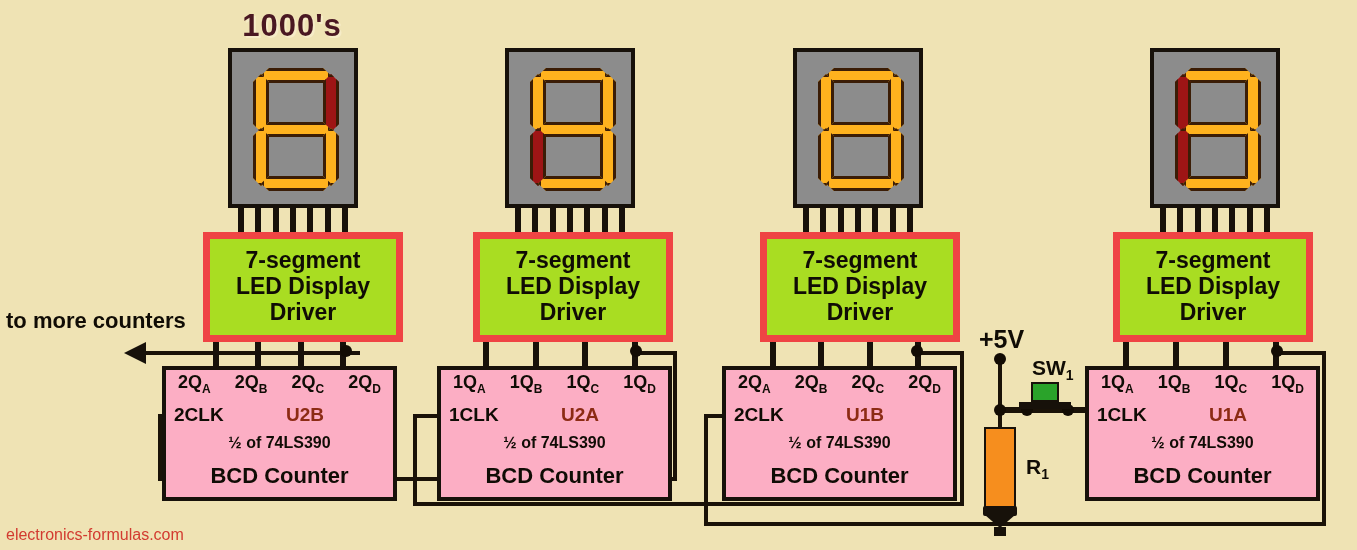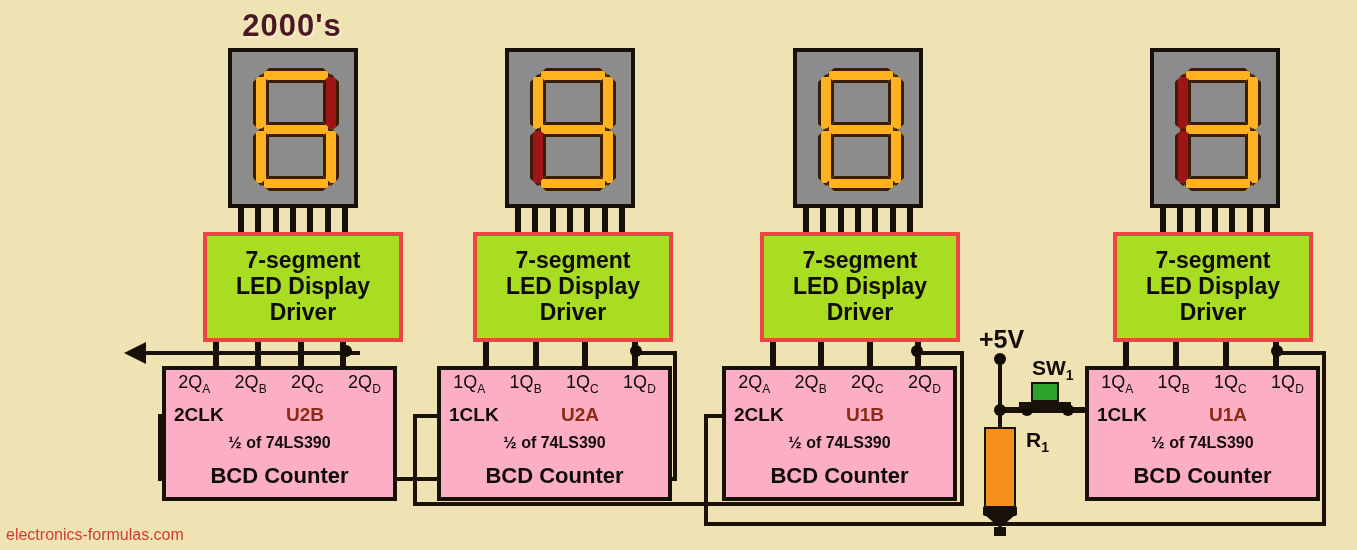--- a/index.html
+++ b/index.html
@@ -55,42 +55,42 @@
 
   
   .pins{position:absolute;display:flex;justify-content:space-between;}
   .pin{width:6px;background:#17110a;}
 
   
   .driver{
     position:absolute;
     width:200px;height:110px;
     background:#a9dd22;
-    border:4px solid #ef4444;
+    border:7px solid #ef4444;
     box-sizing:border-box;
     display:flex;flex-direction:column;
     align-items:center;justify-content:center;
     line-height:1.12;
   }
   .driver div{
     font-size:23px;font-weight:bold;color:#100c05;white-space:nowrap;
   }
 
   
   .counter{
     position:absolute;
     width:235px;height:135px;
     background:#fcaec4;
     border:4px solid #17110a;
     box-sizing:border-box;
   }
   .q-row{
     position:absolute;top:2px;left:0;width:100%;
     display:flex;justify-content:space-around;
-    font-size:18px;font-weight:normal;color:#100c05;
+    font-size:18px;font-weight:bold;color:#100c05;
   }
   .q-row span sub{font-size:12px;}
   .clk{position:absolute;top:34px;left:8px;font-size:19px;font-weight:bold;color:#100c05;}
   .refdes{position:absolute;top:34px;left:120px;font-size:19px;font-weight:bold;color:#8c2b14;}
   .line3{position:absolute;top:64px;left:0;width:100%;text-align:center;font-size:16px;font-weight:bold;color:#100c05;}
   .line4{position:absolute;top:93px;left:0;width:100%;text-align:center;font-size:22px;font-weight:bold;color:#100c05;}
 
   
   .lbl{position:absolute;font-weight:bold;color:#100c05;white-space:nowrap;}
   .lbl-more{font-size:22px;}
@@ -139,21 +139,21 @@
   <div class="wire-v" style="left:158px;top:414px;height:67px;"></div>
   <div class="wire-h" style="left:158px;top:414px;width:56px;"></div>
 
   <div class="wire-h" style="left:146px;top:351px;width:214px;"></div>
   <div class="arrow-left" style="left:124px;top:342px;"></div>
 
   <div class="wire-v" style="left:998px;top:357px;height:82px;"></div>
   <div class="wire-h" style="left:998px;top:407px;width:112px;height:6px;"></div>
   <div class="wire-v" style="left:998px;top:491px;height:24px;"></div>
 
-  <div class="digit-title" style="left:222px;top:8px;width:140px;">2000's</div>
+  <div class="digit-title" style="left:222px;top:8px;width:140px;">1000's</div>
 
   <div class="ssd" style="left:228px;top:48px;">
     <div class="ssd-inner">
       <div class="seg h a"></div>
       <div class="seg v f"></div>
       <div class="seg v b off"></div>
       <div class="seg h g"></div>
       <div class="seg v e"></div>
       <div class="seg v c"></div>
       <div class="seg h d"></div>
@@ -344,23 +344,24 @@
   <div class="dot" style="left:994px;top:404px;"></div>
   <div class="dot" style="left:1021px;top:404px;"></div>
   <div class="dot" style="left:1062px;top:404px;"></div>
   <div class="sw-bar" style="left:1019px;top:402px;width:52px;"></div>
   <div class="sw-button" style="left:1031px;top:382px;"></div>
   <div class="lbl lbl-sw" style="left:1015px;top:356px;margin-left:17px;">
     <span>SW</span><sub>1</sub>
   </div>
 
   <div class="resistor" style="left:984px;top:427px;"></div>
-  <div class="lbl lbl-r" style="left:1026px;top:428px;">
+  <div class="lbl lbl-r" style="left:1026px;top:455px;">
     <span>R</span><sub>1</sub>
   </div>
 
   <div class="gnd1" style="left:983px;top:506px;"></div>
   <div class="gnd2" style="left:985px;top:515px;"></div>
   <div class="gnd3" style="left:994px;top:527px;"></div>
 
+  <div class="lbl lbl-more" style="left:6px;top:308px;">to more counters</div>
 
   <div class="watermark">electronics-formulas.com</div>
 </div>
 
 </body></html>

